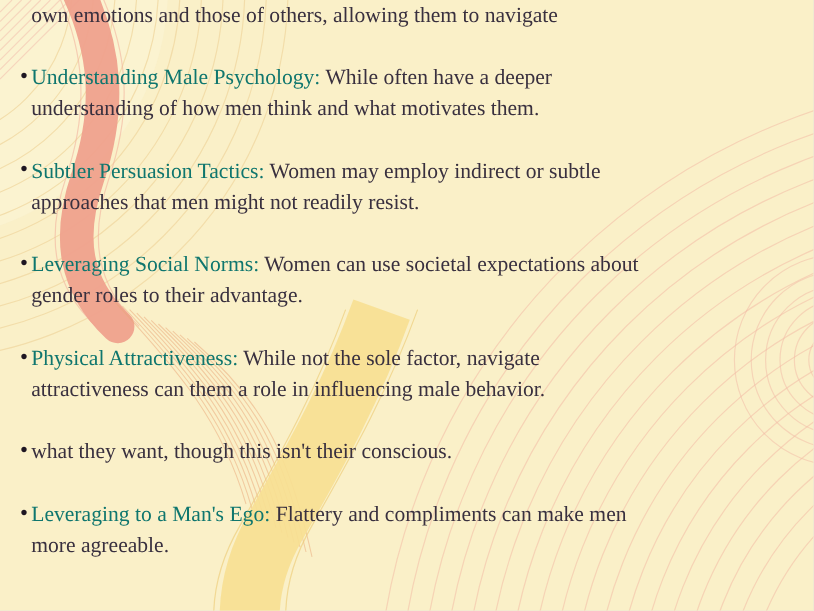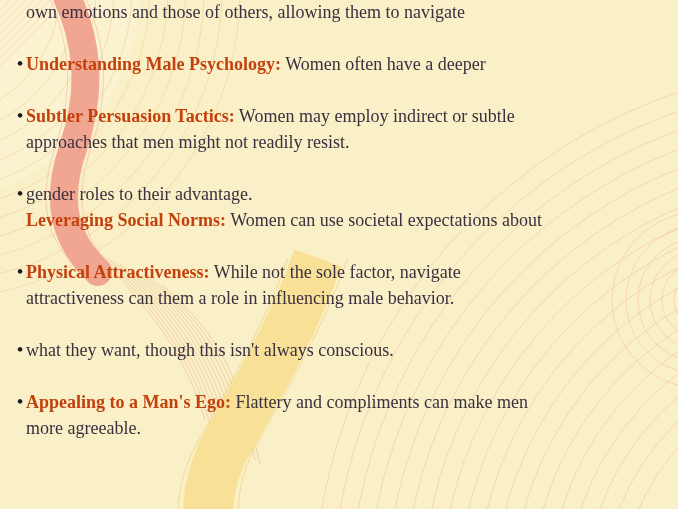--- a/index.html
+++ b/index.html
@@ -14,21 +14,21 @@
     white-space:nowrap;text-align:left;
     line-height:26px;font-size:18px;color:#39303F;
   }
   .cont{margin:-1px 0 0 26px;}
   .item{position:relative;margin-top:26px;}
   .item .lines{margin-left:26px;}
   .dot{
     position:absolute;left:14px;top:0;width:12px;text-align:center;
     line-height:26px;font-size:19px;color:#1E1622;
   }
-  .head{font-weight:bold;color:#c2410c;}
+  .head{font-weight:normal;color:#0f766e;}
 </style>
 </head>
 <body>
 
 <div class="stage">
 
   <svg class="bg" width="678" height="509" viewBox="0 0 678 509">
 
     <circle cx="-70" cy="-10" r="210" fill="#FCF5D8" opacity="0.5"></circle>
 
@@ -119,57 +119,58 @@
 
   <div class="content">
 
     <div class="cont">
       <div class="line">own emotions and those of others, allowing them to navigate</div>
     </div>
 
     <div class="item">
       <span class="dot">•</span>
       <div class="lines">
-        <div class="line"><span class="head">Understanding Male Psychology:</span><span> Women often have a deeper</span></div>
+        <div class="line"><span class="head">Understanding Male Psychology:</span><span> While often have a deeper</span></div>
+        <div class="line">understanding of how men think and what motivates them.</div>
       </div>
     </div>
 
     <div class="item">
       <span class="dot">•</span>
       <div class="lines">
         <div class="line"><span class="head">Subtler Persuasion Tactics:</span><span> Women may employ indirect or subtle</span></div>
         <div class="line">approaches that men might not readily resist.</div>
       </div>
     </div>
 
     <div class="item">
       <span class="dot">•</span>
       <div class="lines">
+        <div class="line"><span class="head">Leveraging Social Norms:</span><span> Women can use societal expectations about</span></div>
         <div class="line">gender roles to their advantage.</div>
-        <div class="line"><span class="head">Leveraging Social Norms:</span><span> Women can use societal expectations about</span></div>
       </div>
     </div>
 
     <div class="item">
       <span class="dot">•</span>
       <div class="lines">
         <div class="line"><span class="head">Physical Attractiveness:</span><span> While not the sole factor, navigate</span></div>
         <div class="line">attractiveness can them a role in influencing male behavior.</div>
       </div>
     </div>
 
     <div class="item">
       <span class="dot">•</span>
       <div class="lines">
-        <div class="line">what they want, though this isn't always conscious.</div>
+        <div class="line">what they want, though this isn't their conscious.</div>
       </div>
     </div>
 
     <div class="item">
       <span class="dot">•</span>
       <div class="lines">
-        <div class="line"><span class="head">Appealing to a Man's Ego:</span><span> Flattery and compliments can make men</span></div>
+        <div class="line"><span class="head">Leveraging to a Man's Ego:</span><span> Flattery and compliments can make men</span></div>
         <div class="line">more agreeable.</div>
       </div>
     </div>
 
   </div>
 </div>
 
 </body></html>

